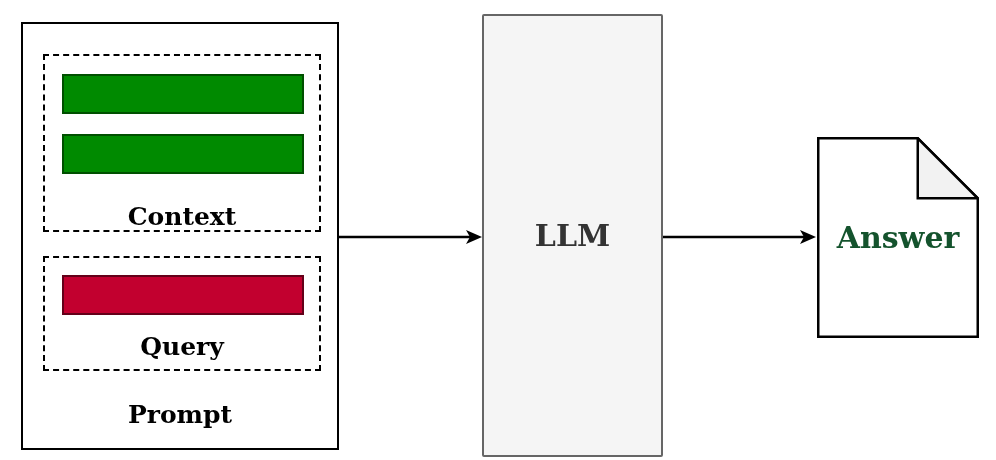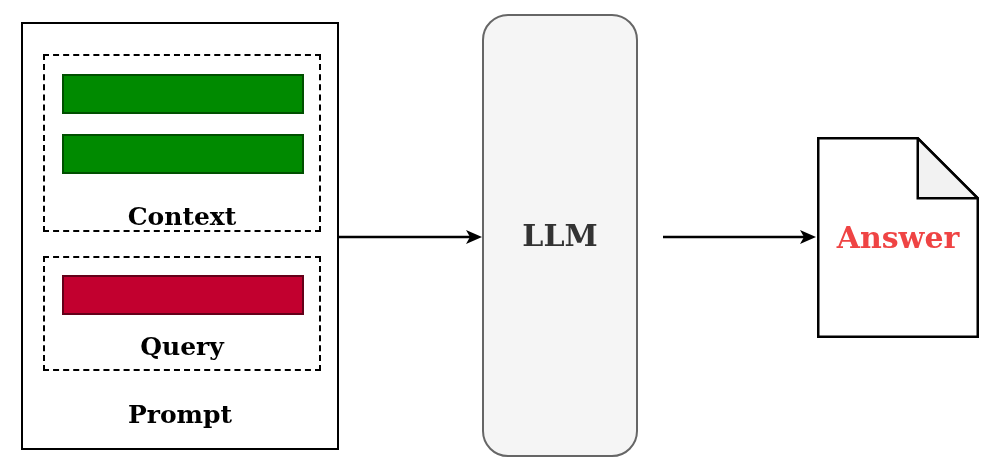--- a/index.html
+++ b/index.html
@@ -55,24 +55,24 @@
     font-size: 25px;
     line-height: 30px;
   }
   .context-label { left: 41px; top: 188px; width: 278px; }
   .query-label   { left: 41px; top: 330px; width: 278px; }
   .prompt-label  { left: 21px; top: 398px; width: 318px; }
 
   
   .llm-box {
     left: 482px; top: 14px;
-    width: 156px; height: 443px;
+    width: 181px; height: 443px;
     background: #F5F5F5;
     border: 2px solid #666666;
-    border-radius: 26px;
+    border-radius: 2px;
     display: flex;
     align-items: center;
     justify-content: center;
   }
   .llm-label {
     color: #333333;
     font-weight: bold;
     font-size: 30px;
   }
 
@@ -84,21 +84,21 @@
   
   .answer-doc-svg { left: 817px; top: 137px; }
   .answer-label-wrap {
     left: 817px; top: 137px;
     width: 162px; height: 201px;
     display: flex;
     align-items: center;
     justify-content: center;
   }
   .answer-label {
-    color: #ef4444;
+    color: #14532d;
     font-weight: bold;
     font-size: 30px;
   }
 </style>
 </head>
 <body>
 
 <div class="canvas">
 
   <div class="abs prompt-box">

